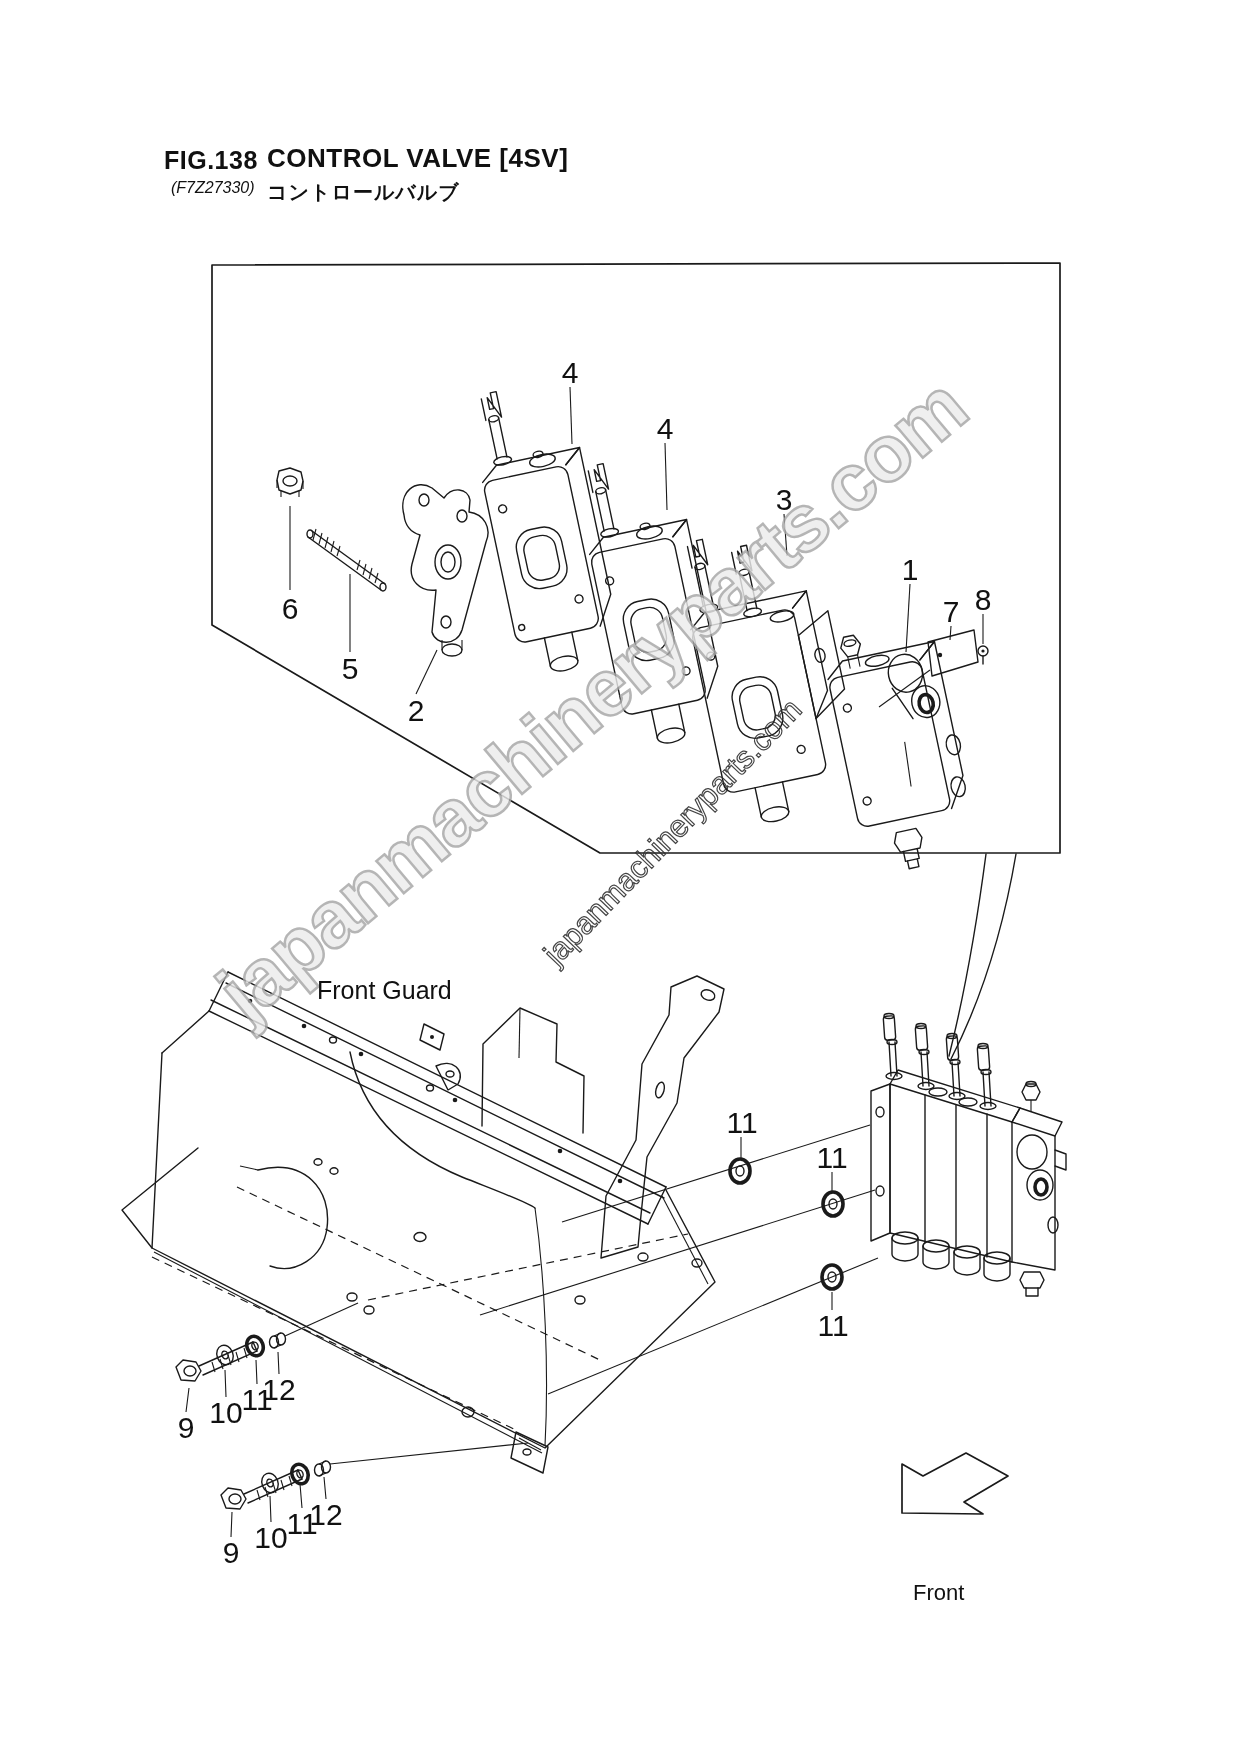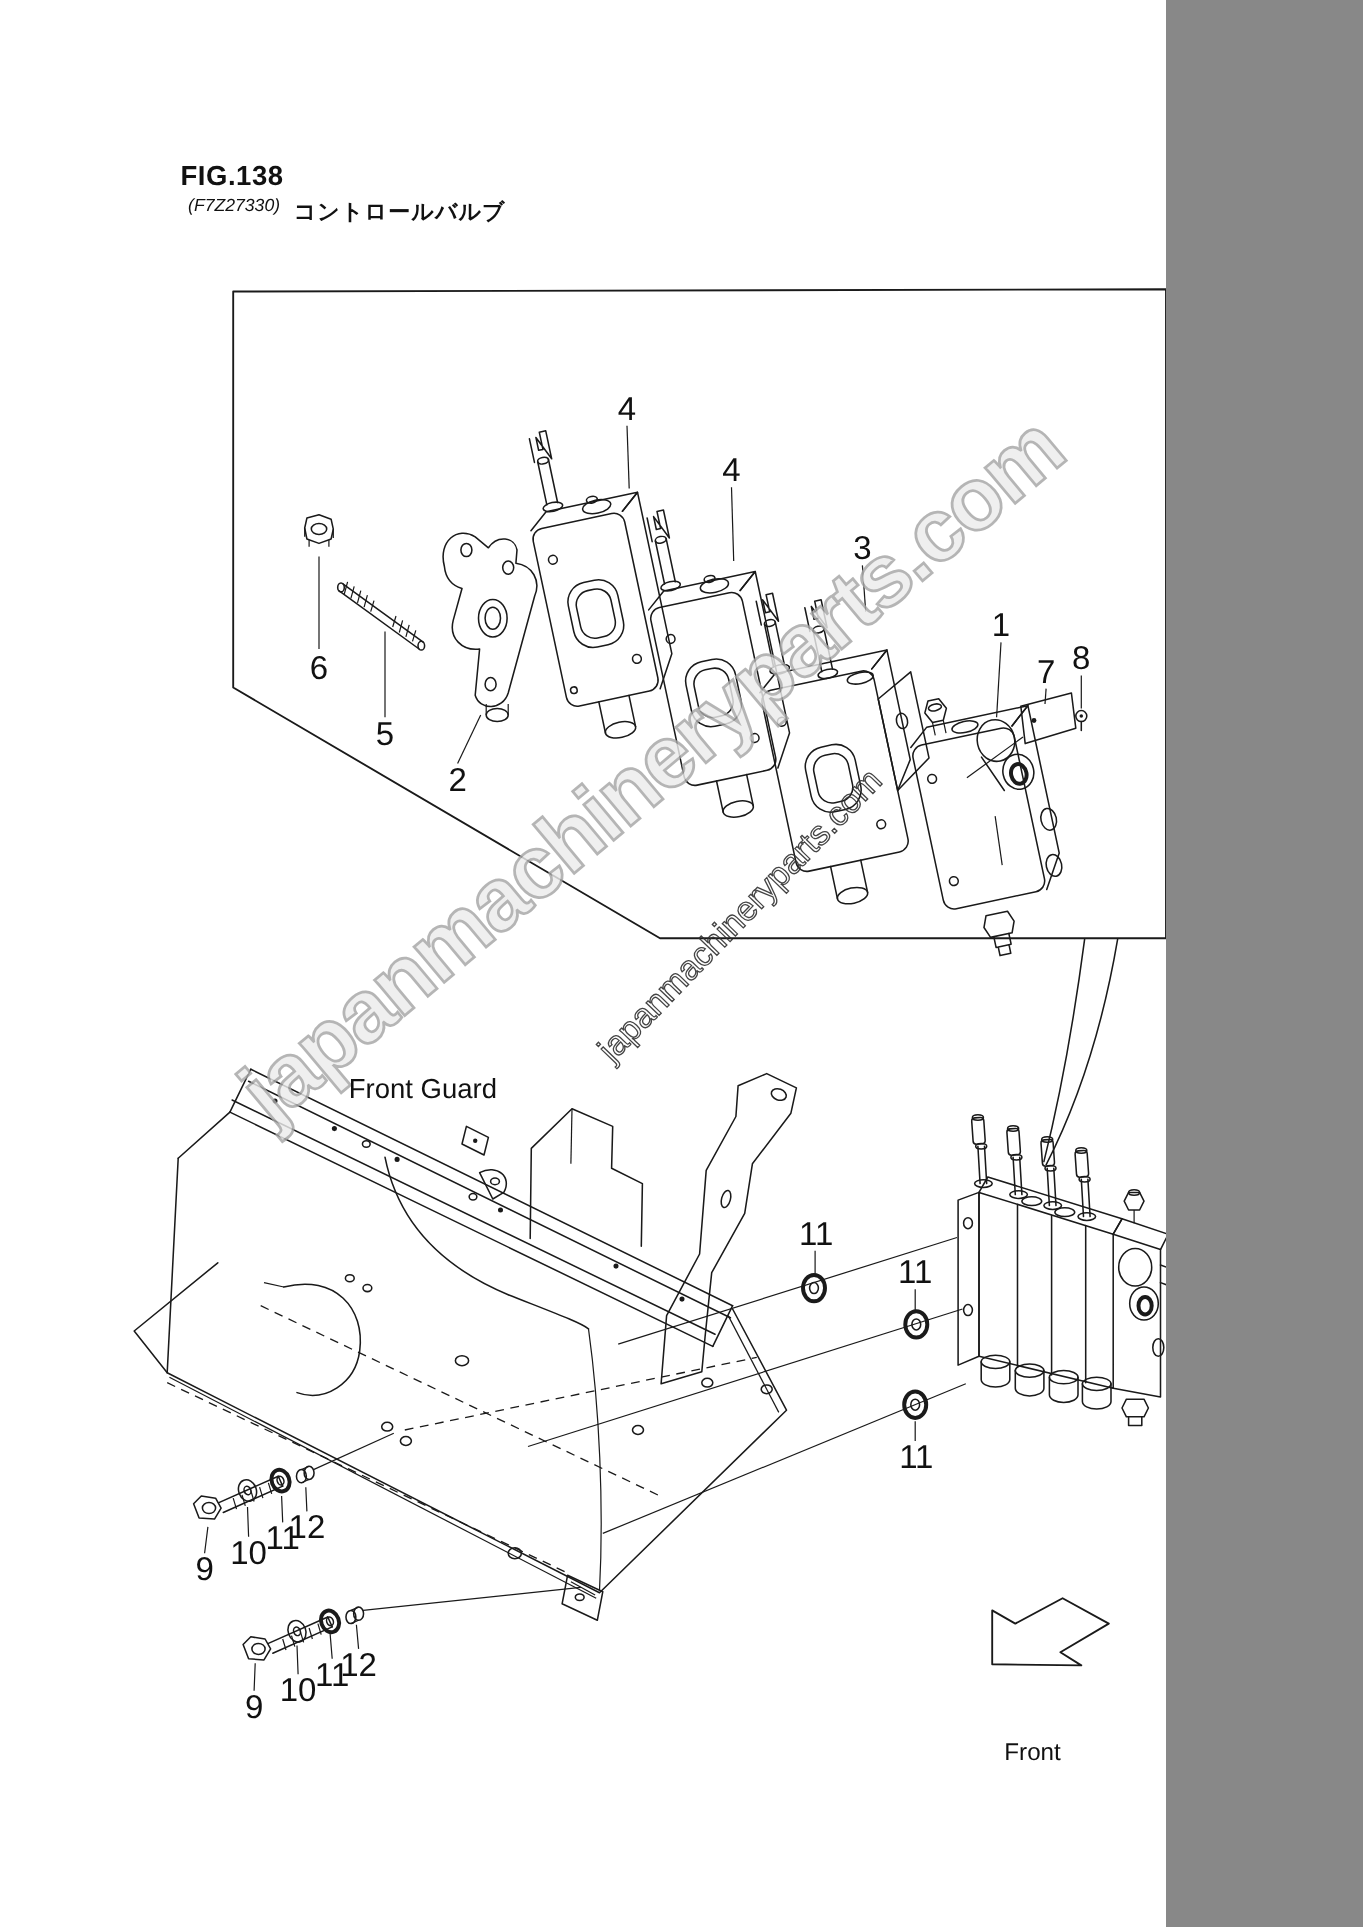--- a/index.html
+++ b/index.html
@@ -1,16 +1,16 @@
 <!DOCTYPE html>
 <html><head>
 <meta charset="utf-8">
 <style>
   html,body{margin:0;padding:0;background:#888;}
-  .page{position:relative;width:1060px;height:1752px;background:#ffffff;overflow:hidden;
+  .page{position:relative;width:1239px;height:1752px;background:#ffffff;overflow:hidden;
         font-family:"Liberation Sans", sans-serif;color:#111;}
   
   .fig-no{position:absolute;left:164px;top:146px;font-size:25px;font-weight:bold;letter-spacing:.5px;}
   .fig-title{position:absolute;left:267px;top:143px;font-size:26px;font-weight:bold;letter-spacing:.5px;}
   .fig-code{position:absolute;left:171px;top:179px;font-size:16px;font-style:italic;}
   .fig-title-ja{position:absolute;left:267px;top:179px;font-size:20px;font-weight:bold;letter-spacing:1px;}
   
   .wm-large{position:absolute;left:592px;top:700px;transform:translate(-50%,-50%) rotate(-40deg);
             font-size:80px;font-weight:bold;letter-spacing:-2px;color:#ececec;
             -webkit-text-stroke:2.5px #a6a6a6;opacity:.82;white-space:nowrap;z-index:3;}
@@ -29,20 +29,21 @@
   .dash{fill:none;stroke:#1a1a1a;stroke-width:1.2;stroke-dasharray:8 6;}
   .dot{fill:#1a1a1a;stroke:none;}
   .callout{font-family:"Liberation Sans",sans-serif;font-size:30px;fill:#111;}
 </style>
 </head>
 <body>
 
 <div class="page">
 
   <div class="fig-no">FIG.138</div>
+  <div class="fig-title">CONTROL VALVE [4SV]</div>
   <div class="fig-code">(F7Z27330)</div>
   <div class="fig-title-ja">コントロールバルブ</div>
 
   <svg class="art" width="1239" height="1752" viewBox="0 0 1239 1752">
 
     <g>
       <polygon class="ln2" points="212,265 1060,263 1060,853 600,853 212,625"></polygon>
     </g>
 
     <g>

